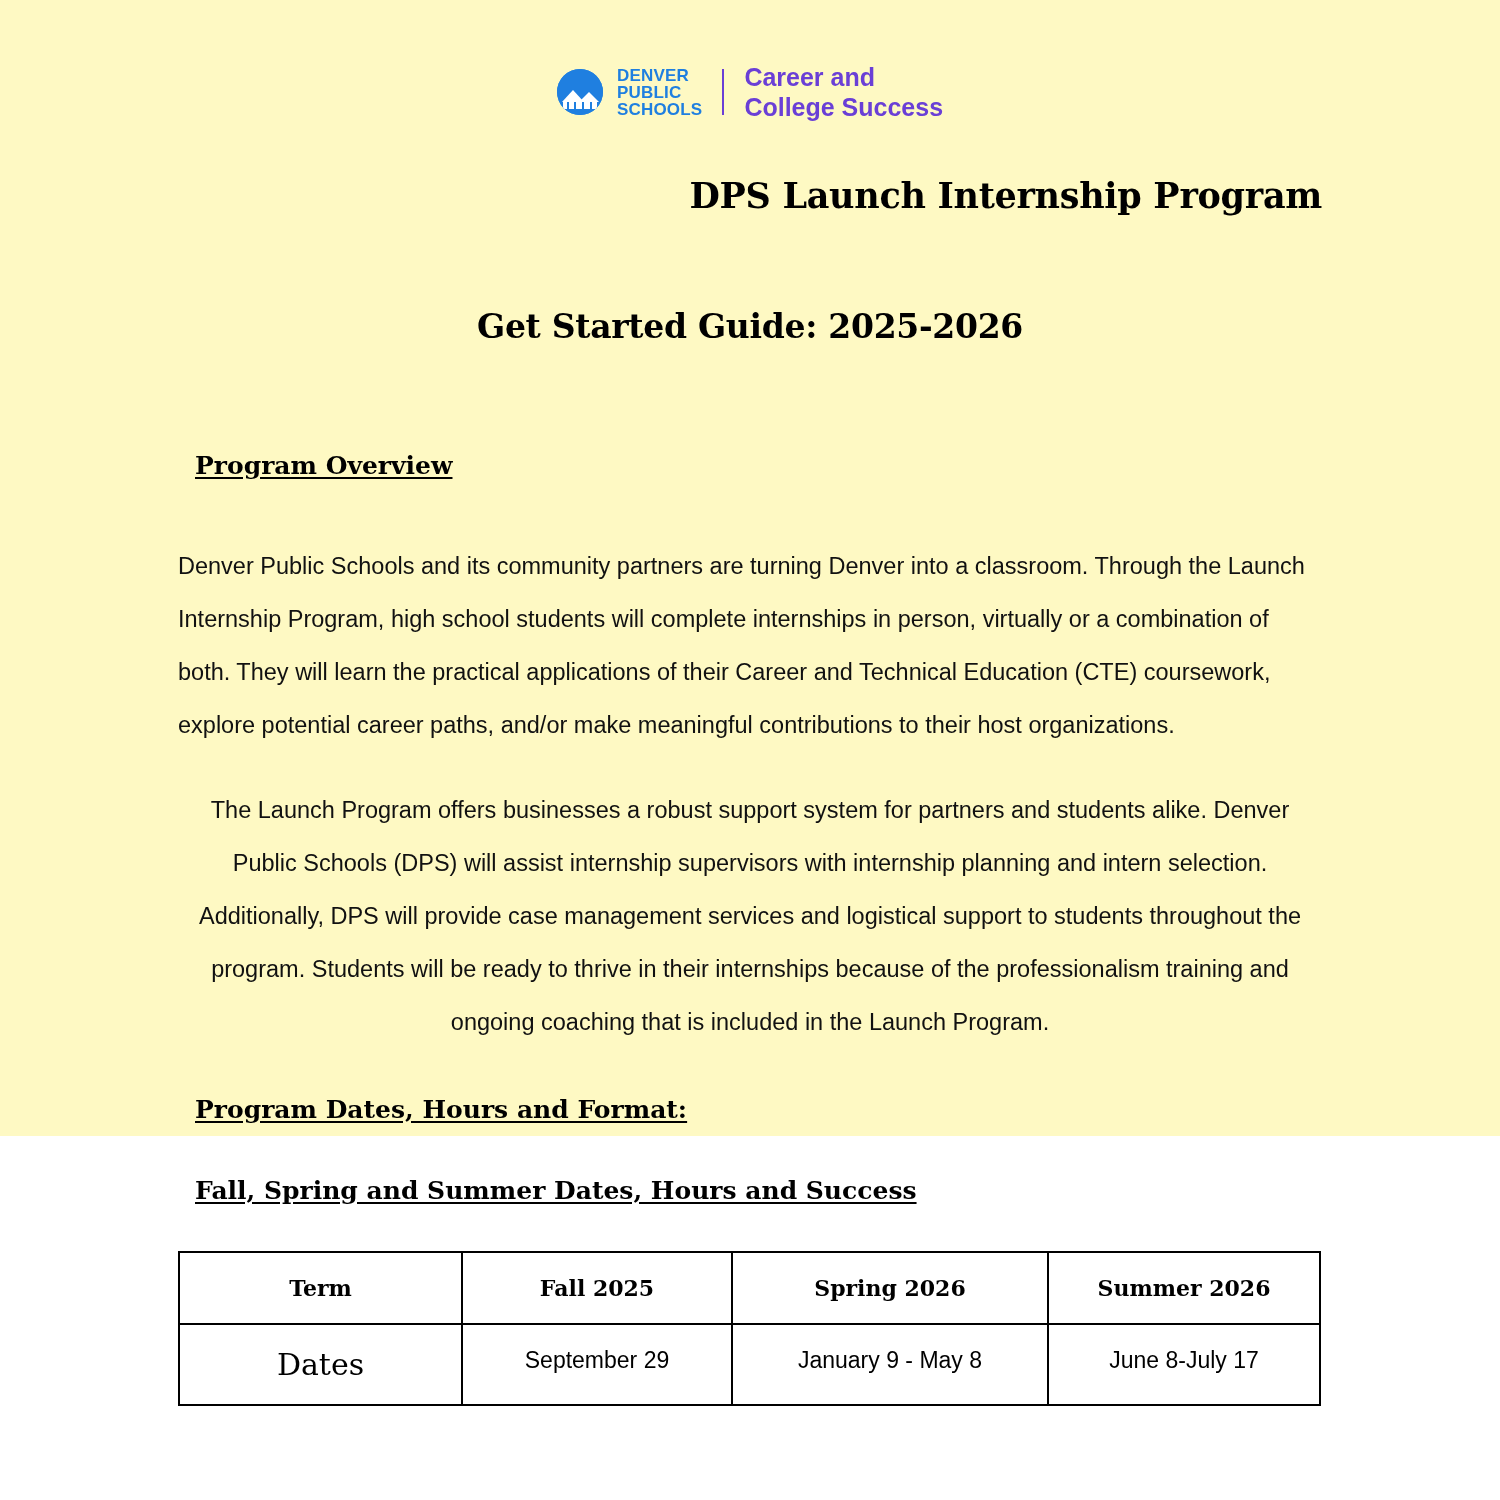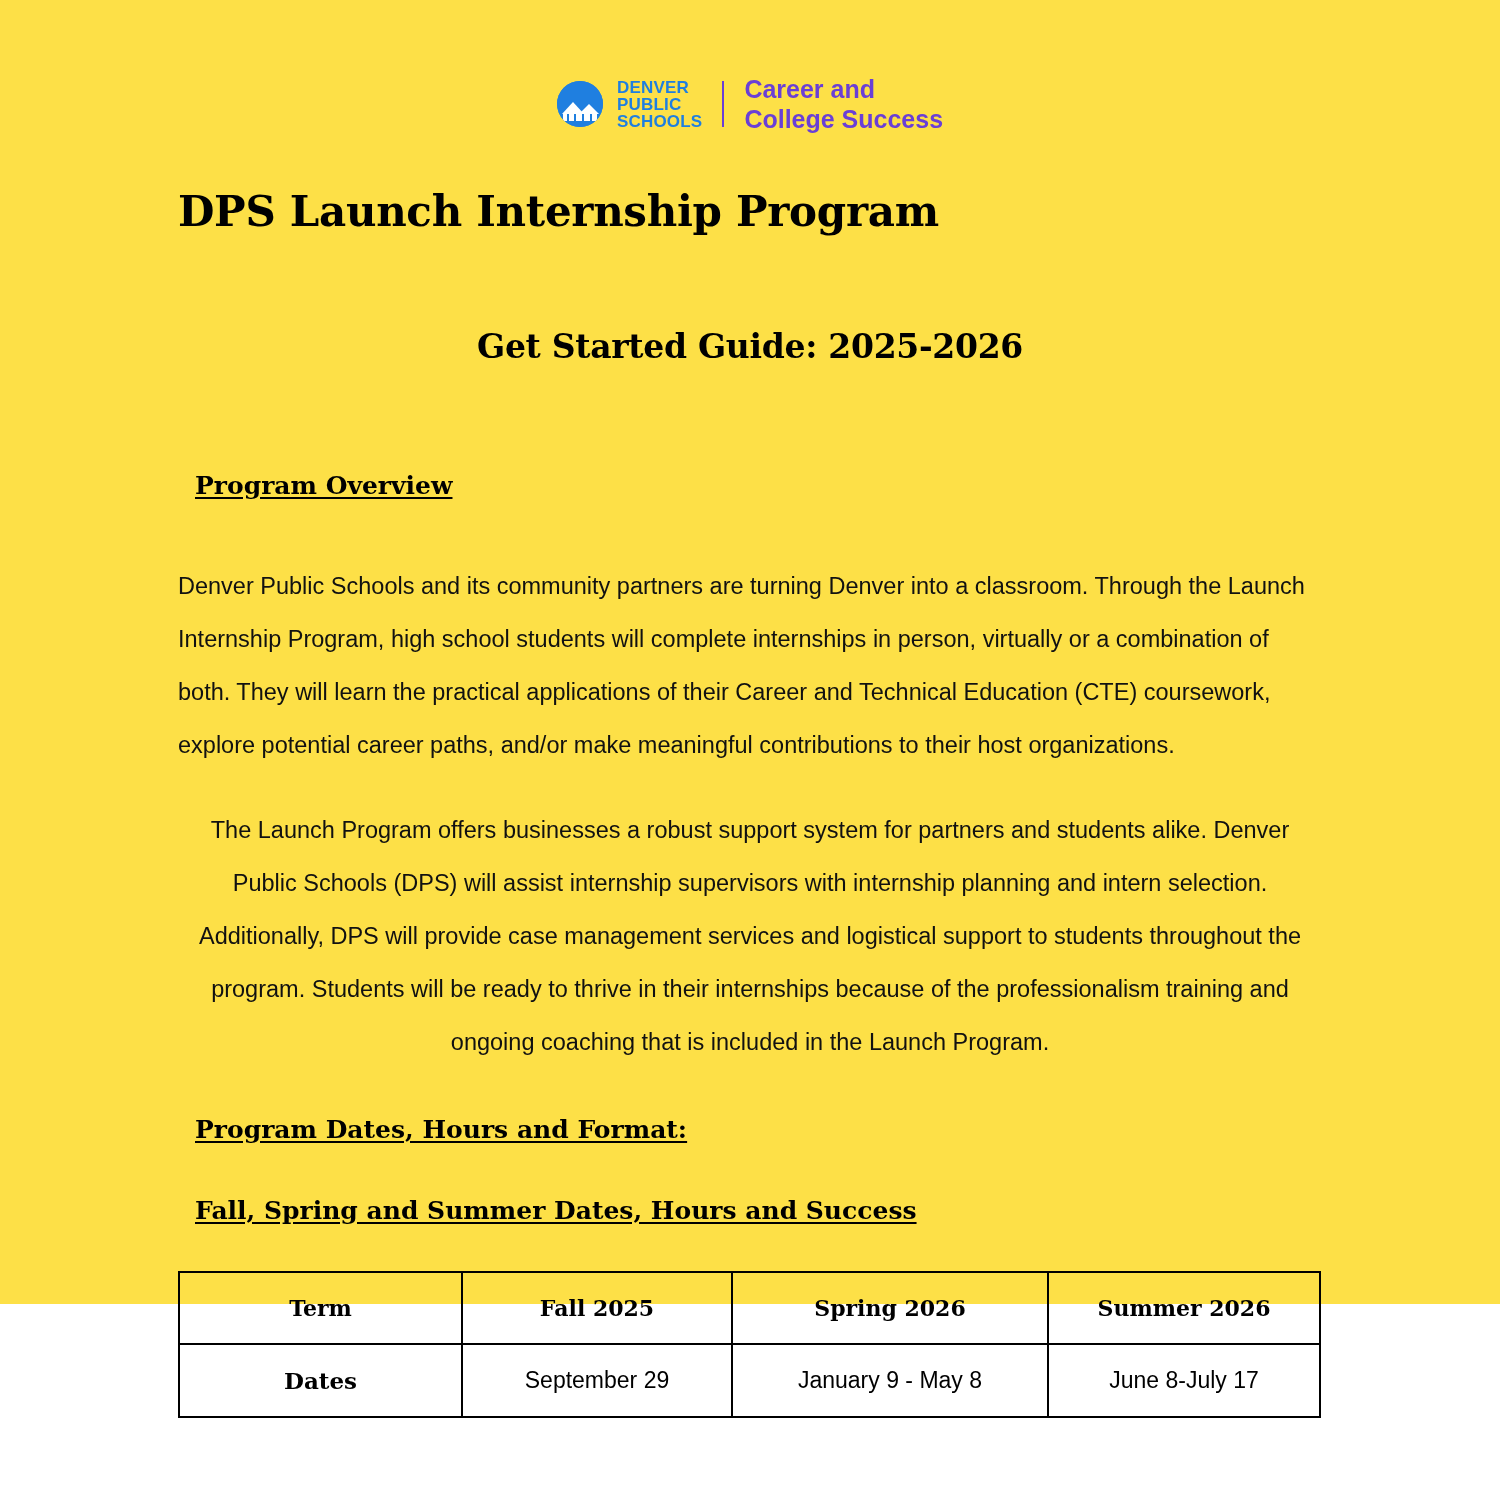--- a/index.html
+++ b/index.html
@@ -10,24 +10,24 @@
   body {
     width: 1500px;
     height: 1500px;
     overflow: hidden;
     font-family: "Liberation Sans", sans-serif;
     color: #000000;
   }
   .page {
     position: relative;
     width: 1500px;
-    height: 1304px;
-    background: #fde047;
+    height: 1136px;
+    background: #fef9c3;
     box-sizing: border-box;
-    padding: 16px 178px;
+    padding: 4px 178px;
   }
 
   
   .logo-block {
     display: flex;
     align-items: center;
     justify-content: center;
     padding-top: 58px;
     gap: 14px;
   }
@@ -98,23 +98,23 @@
     font-weight: 700;
     font-size: 25px;
     line-height: 30px;
     font-family: "Liberation Sans", sans-serif;
   }
 
   
   h1.doc-title {
     font-family: "DejaVu Serif", serif;
     font-weight: 700;
-    font-size: 42px;
+    font-size: 35px;
     line-height: 1.2;
-    text-align: left;
+    text-align: right;
     margin: 53px 0 0 0;
     letter-spacing: -0.3px;
   }
   h2.doc-subtitle {
     font-family: "DejaVu Serif", serif;
     font-weight: 700;
     font-size: 33px;
     line-height: 1.2;
     text-align: center;
     margin: 90px 0 0 0;
@@ -157,22 +157,22 @@
     text-align: center;
     vertical-align: top;
     padding: 22px 26px 22px 26px;
     font-family: "DejaVu Serif", serif;
   }
   table.term-table th {
     font-weight: 700;
     font-size: 22px;
   }
   table.term-table td.rowlabel {
-    font-weight: 700;
-    font-size: 23px;
+    font-weight: 400;
+    font-size: 30px;
     font-family: "DejaVu Serif", serif;
   }
   table.term-table td.cell {
     font-weight: 400;
     font-size: 23px;
     font-family: "Liberation Sans", sans-serif;
   }
   col.c1 { width: 283px; }
   col.c2 { width: 270px; }
   col.c3 { width: 316px; }

